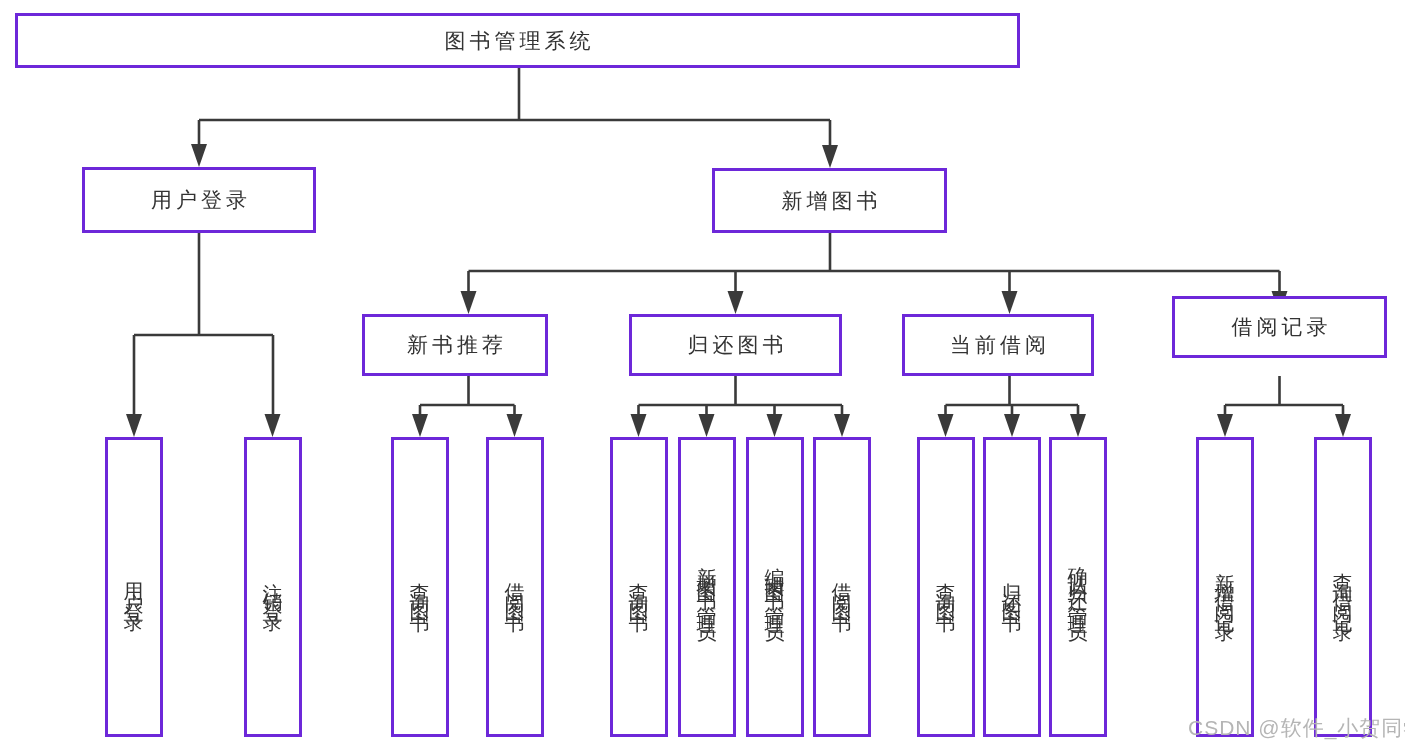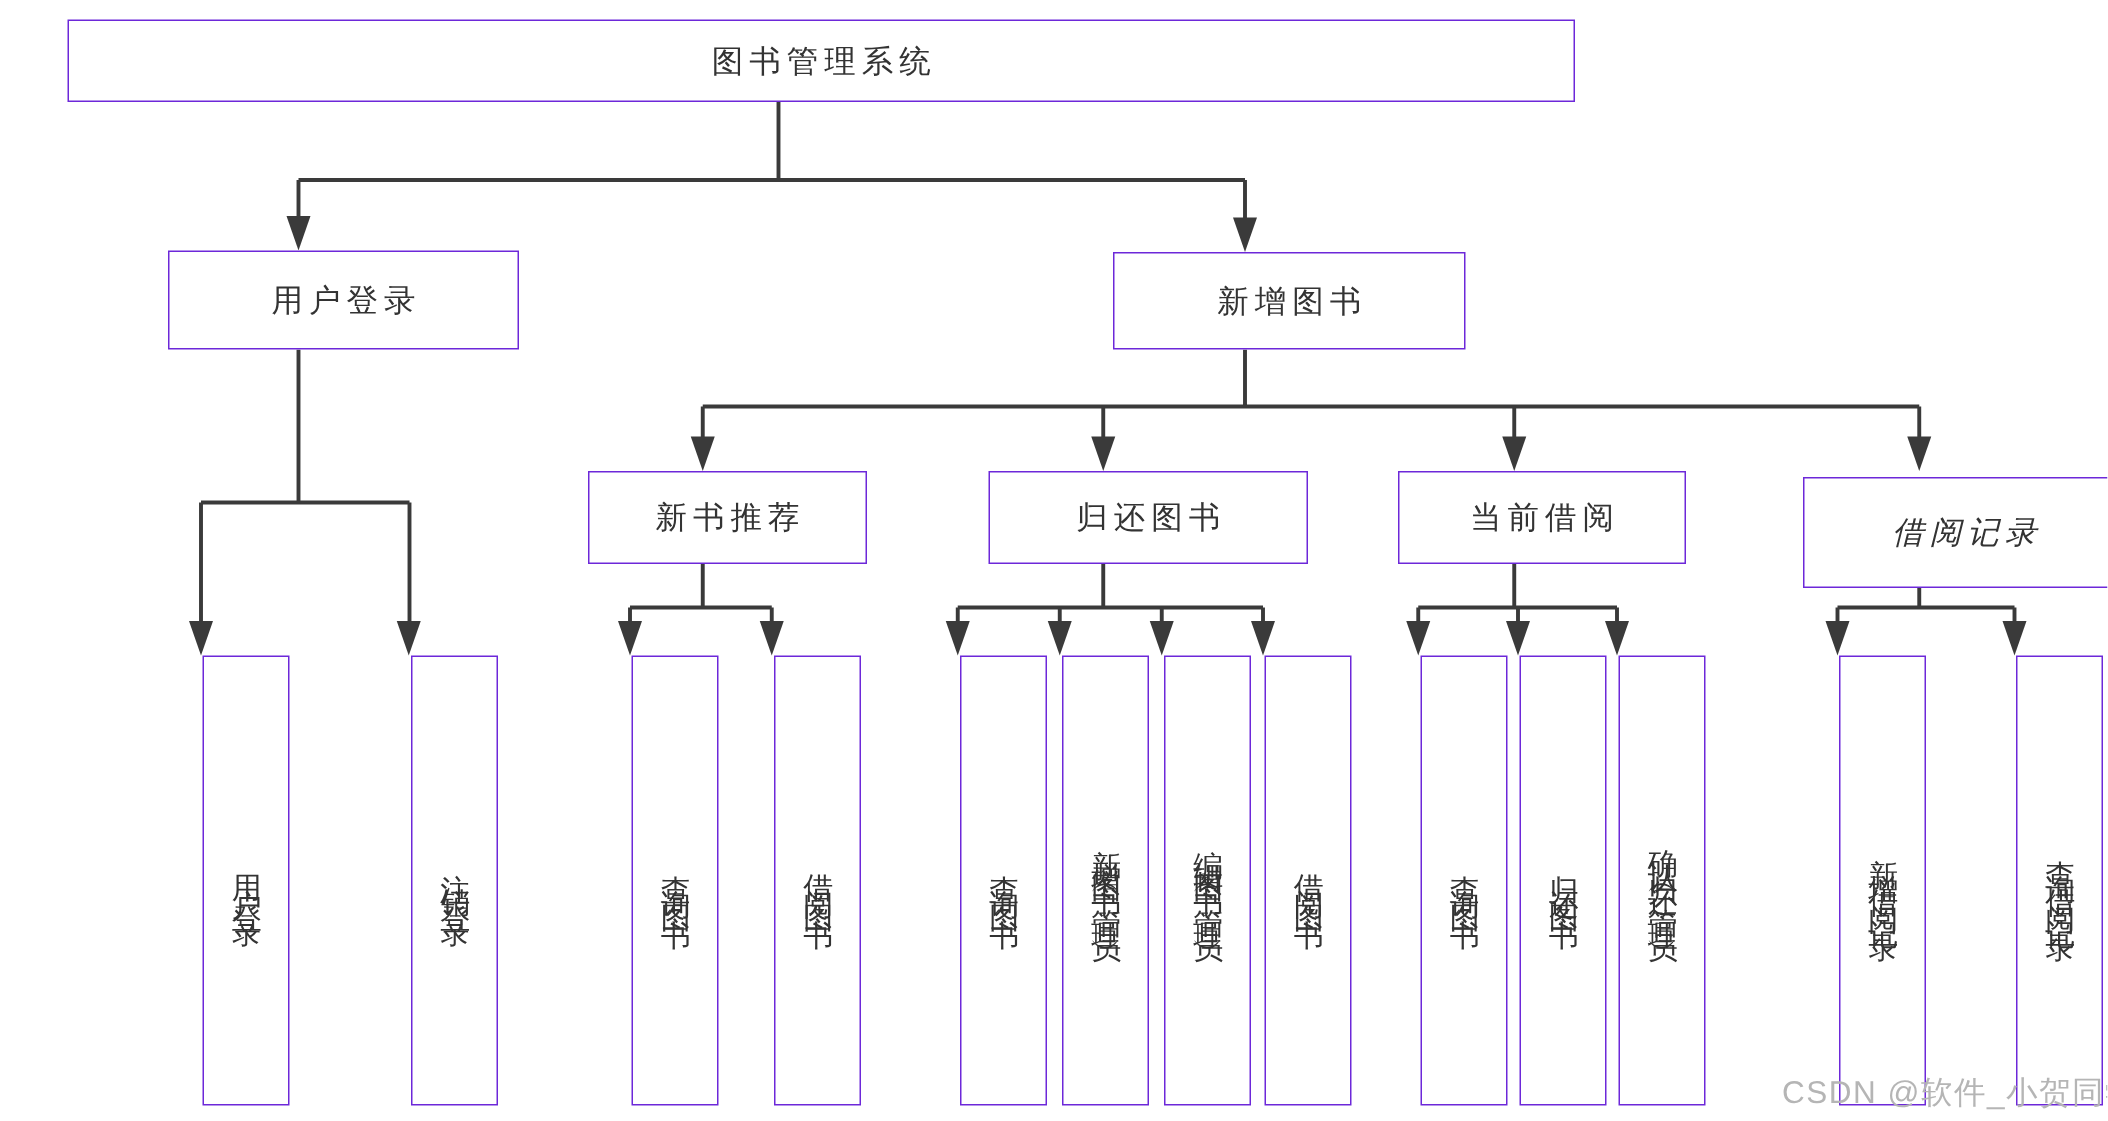--- a/index.html
+++ b/index.html
@@ -8,24 +8,23 @@
     width:1405px;height:747px;
     background:#ffffff;
     font-family:"Liberation Sans","DejaVu Sans",sans-serif;
     overflow:hidden;
   }
   .connectors{position:absolute;left:0;top:0;width:1405px;height:747px;}
   .box{
     position:absolute;
     box-sizing:border-box;
     background:#ffffff;
-    border:1px solid #6d28d9;
+    border:3px solid #6d28d9;
     display:flex;align-items:center;justify-content:center;
     color:#333333;
-    margin-left:30px;
   }
   .hbox{
     font-size:21px;
     letter-spacing:4px;
     padding-left:4px; 
     white-space:nowrap;
   }
   .vbox{
     font-size:20px;
     writing-mode:vertical-rl;
@@ -101,21 +100,21 @@
 
   <div class="box hbox" style="left:362px;top:314px;width:186px;height:62px;">
     <span>新书推荐</span>
   </div>
   <div class="box hbox" style="left:629px;top:314px;width:213px;height:62px;">
     <span>归还图书</span>
   </div>
   <div class="box hbox" style="left:902px;top:314px;width:192px;height:62px;">
     <span>当前借阅</span>
   </div>
-  <div class="box hbox" style="left:1172px;top:318px;width:215px;height:74px;font-style:italic;">
+  <div class="box hbox" style="left:1172px;top:296px;width:215px;height:62px;">
     <span>借阅记录</span>
   </div>
 
   <div class="box vbox" style="left:105px;top:437px;width:58px;height:300px;">
     <span>用户登录</span>
   </div>
   <div class="box vbox" style="left:244px;top:437px;width:58px;height:300px;">
     <span>注销登录</span>
   </div>
 

